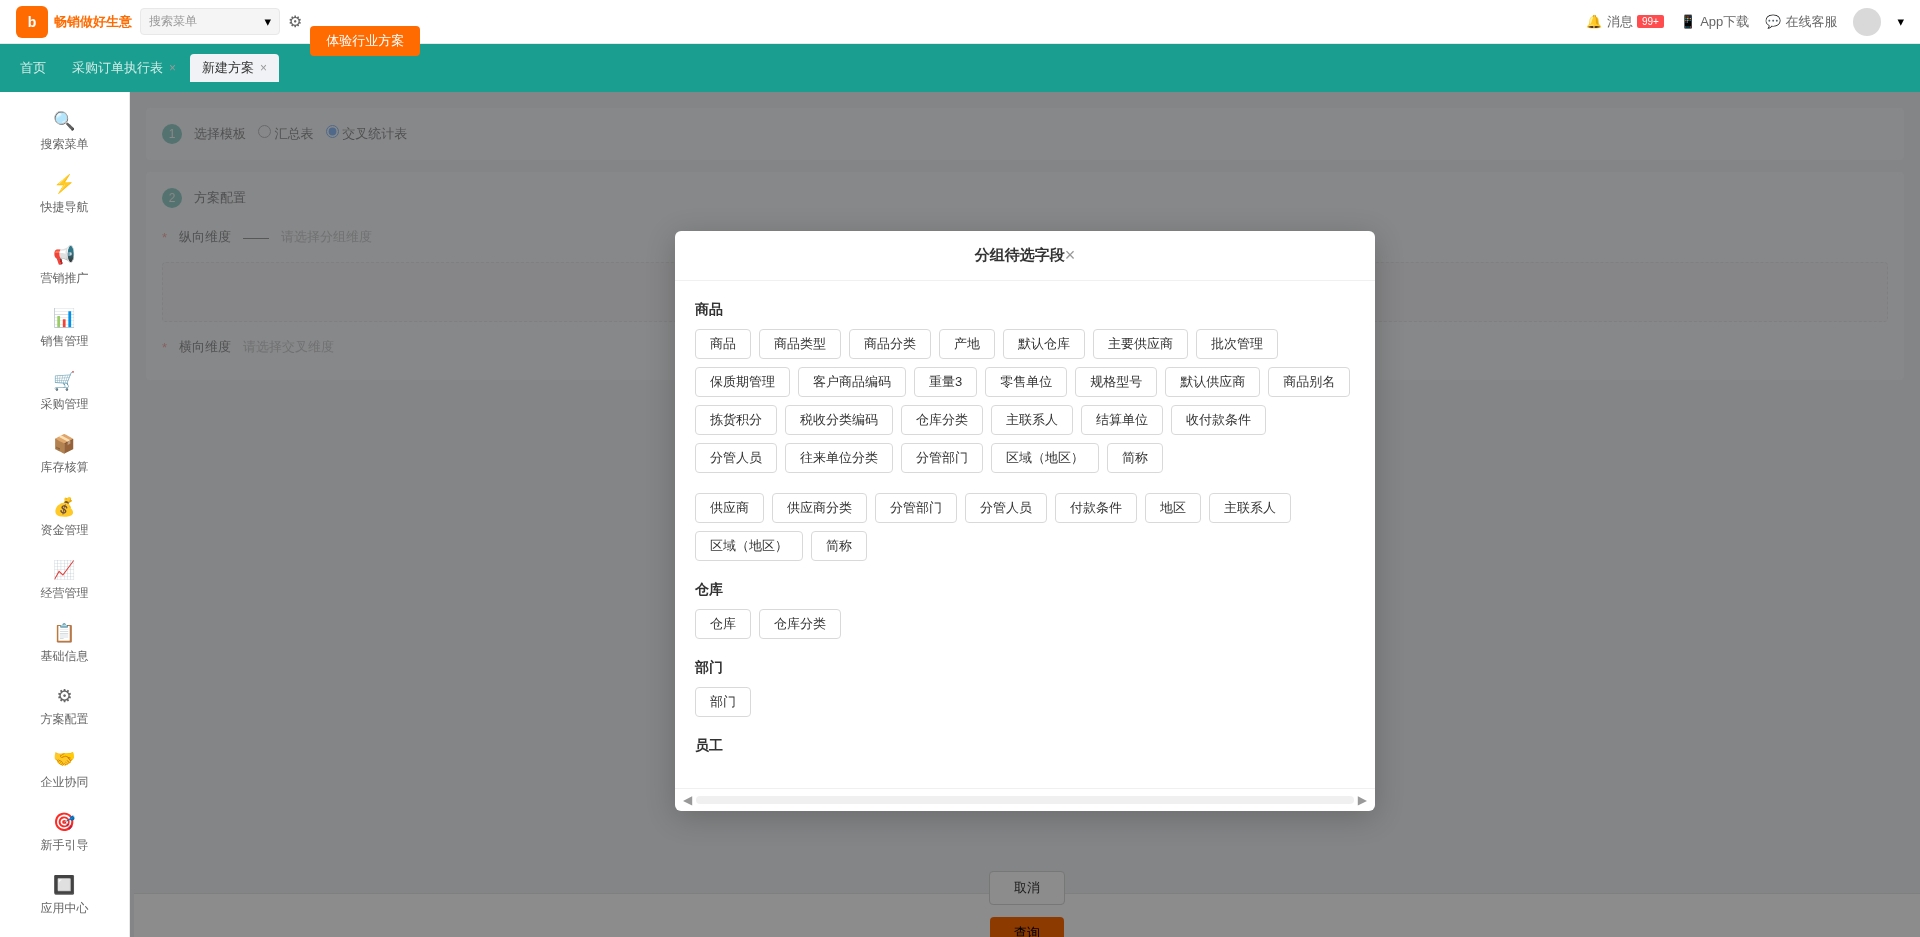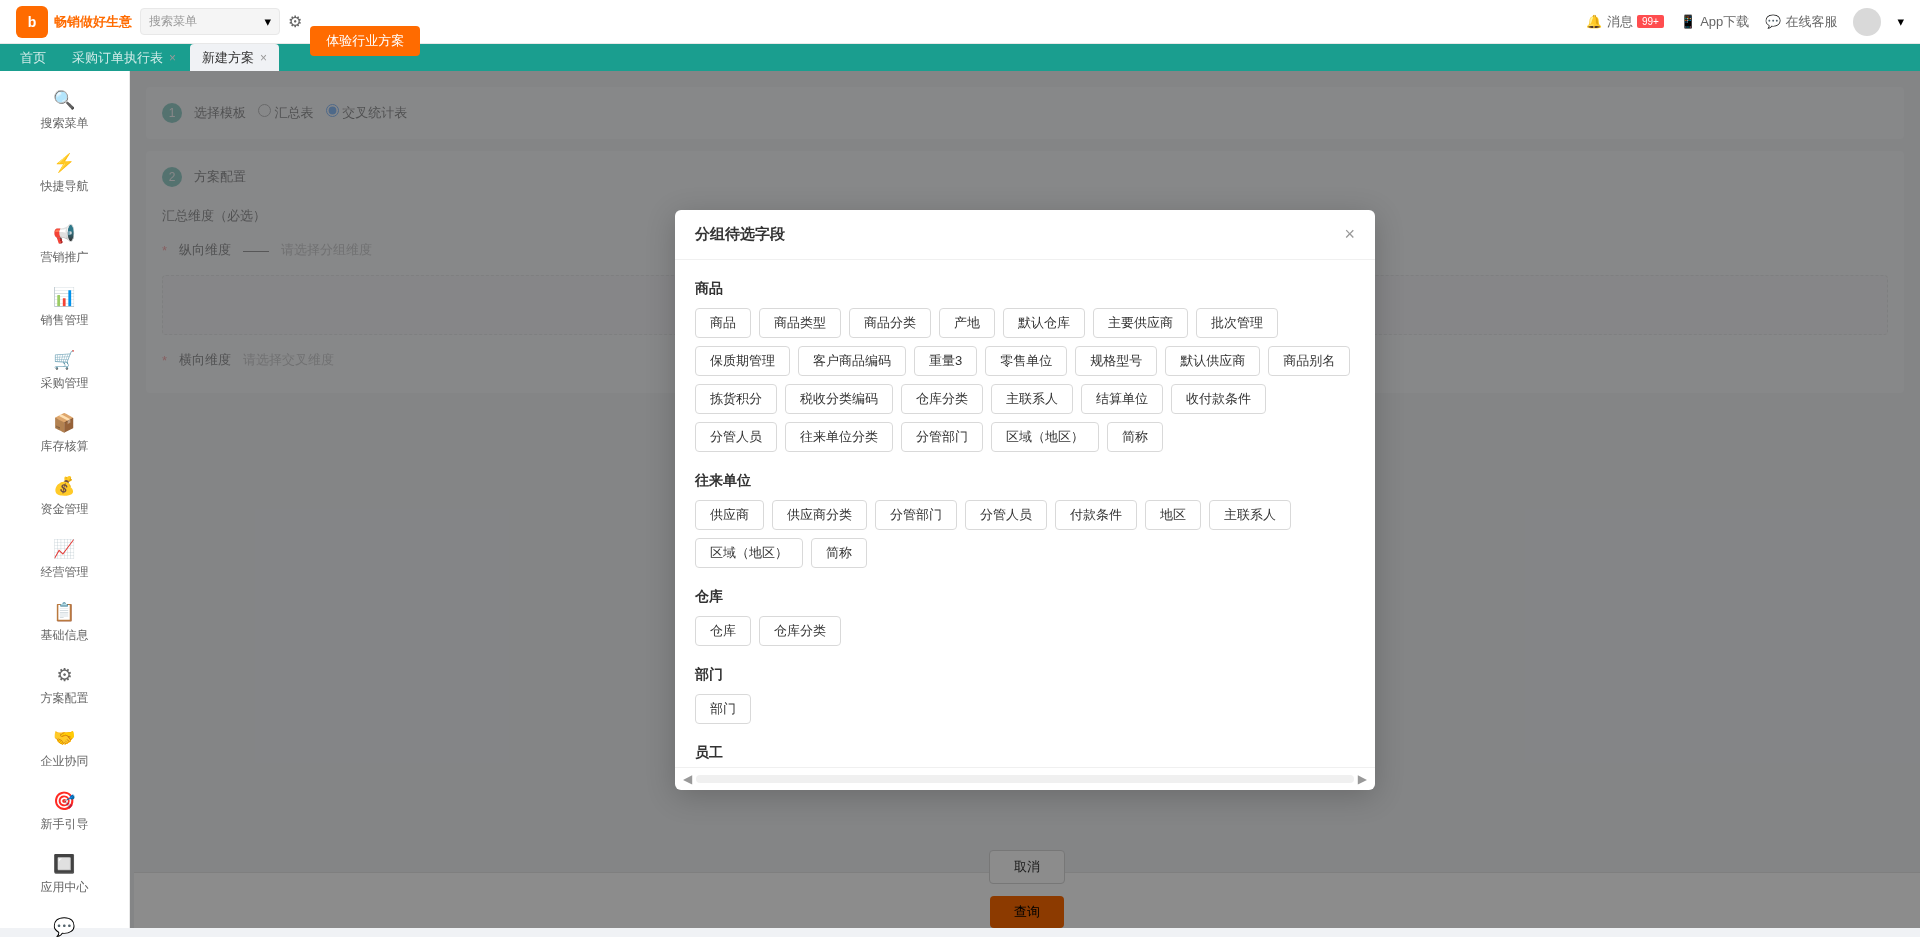--- a/index.html
+++ b/index.html
@@ -25,21 +25,21 @@
     .search-bar-text { color: #999; font-size: 12px; }
     .gear-btn { color: #666; cursor: pointer; font-size: 16px; }
     .trial-btn { background: #ff6b00; color: white; border: none; border-radius: 4px; padding: 6px 16px; cursor: pointer; font-size: 13px; margin-top: 39px; }
     .top-nav-right { display: flex; align-items: center; gap: 16px; }
     .nav-right-item { display: flex; align-items: center; gap: 4px; color: #666; cursor: pointer; font-size: 13px; }
     .badge { background: #ff4d4f; color: white; border-radius: 2px; padding: 1px 5px; font-size: 10px; }
     .avatar { width: 28px; height: 28px; background: #d9d9d9; border-radius: 50%; }
 
     
     .tab-bar {
-      height: 27px;
+      height: 48px;
       background: #1a9e8f;
       display: flex;
       align-items: center;
       padding: 0 8px;
     }
     .tab-item {
       height: 28px;
       padding: 0 12px;
       display: flex;
       align-items: center;
@@ -114,21 +114,21 @@
       border-radius: 6px;
       width: 700px;
       max-height: 580px;
       display: flex;
       flex-direction: column;
       box-shadow: 0 6px 30px rgba(0,0,0,0.2);
     }
     .modal-header {
       display: flex;
       align-items: center;
-      justify-content: space-between;
+      justify-content: center;
       padding: 14px 20px;
       border-bottom: 1px solid #f0f0f0;
       flex-shrink: 0;
     }
     .modal-title { font-size: 15px; font-weight: bold; color: #333; }
     .modal-close { cursor: pointer; color: #999; font-size: 18px; }
 
     .modal-body {
       flex: 1;
       overflow-y: auto;
@@ -335,21 +335,20 @@
           <span>选择模板</span>
           <label><input type="radio" name="tpl" style=""> 汇总表</label>
           <label><input type="radio" name="tpl" checked="" style=""> 交叉统计表</label>
         </div>
       </div>
       <div class="section-card">
         <div style="display:flex;align-items:center;gap:12px;margin-bottom:12px;">
           <div style="background:#1a9e8f;color:#fff;width:20px;height:20px;border-radius:50%;display:flex;align-items:center;justify-content:center;font-size:12px;">2</div>
           <span>方案配置</span>
         </div>
-        <div style="padding:8px 0;">汇总维度（必选）</div>
         <div style="display:flex;align-items:center;gap:12px;padding:8px 0;">
           <span style="color:#ff4d4f;">*</span>
             <span>纵向维度</span>
           <span>——</span>
           <span style="color:#999;">请选择分组维度</span>
         </div>
         <div style="height:60px;background:#fafafa;border:1px dashed #d9d9d9;margin:8px 0;border-radius:4px;"></div>
         <div style="display:flex;align-items:center;gap:12px;padding:8px 0;">
           <span style="color:#ff4d4f;">*</span>
             <span>横向维度</span>
@@ -392,21 +391,20 @@
               <span class="field-tag">收付款条件</span>
               <span class="field-tag">分管人员</span>
               <span class="field-tag">往来单位分类</span>
               <span class="field-tag">分管部门</span>
               <span class="field-tag">区域（地区）</span>
               <span class="field-tag">简称</span>
             </div>
           </div>
 
           <div class="field-group">
-            <div class="field-group-title">往来单位</div>
             <div class="field-tags">
               <span class="field-tag">供应商</span>
               <span class="field-tag">供应商分类</span>
               <span class="field-tag">分管部门</span>
               <span class="field-tag">分管人员</span>
               <span class="field-tag">付款条件</span>
               <span class="field-tag">地区</span>
               <span class="field-tag">主联系人</span>
               <span class="field-tag">区域（地区）</span>
               <span class="field-tag">简称</span>

